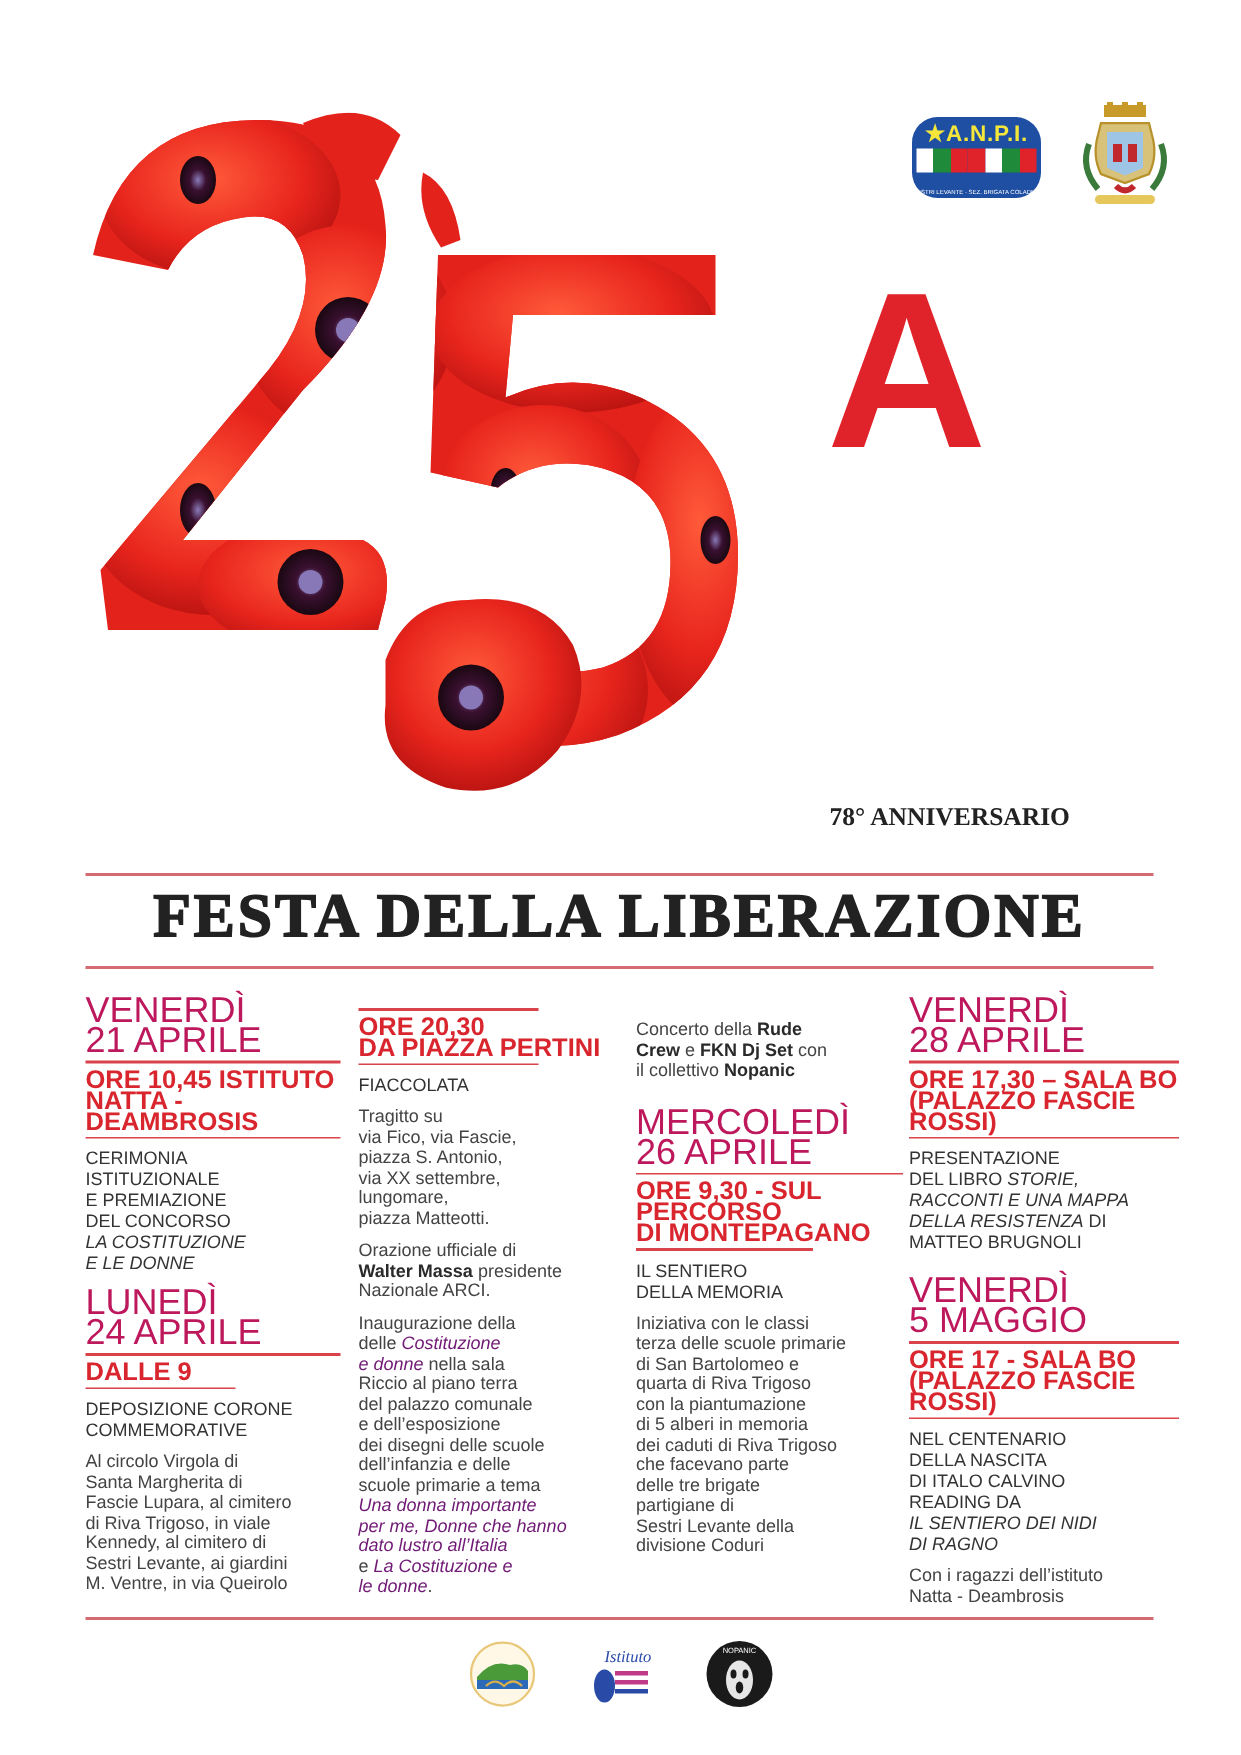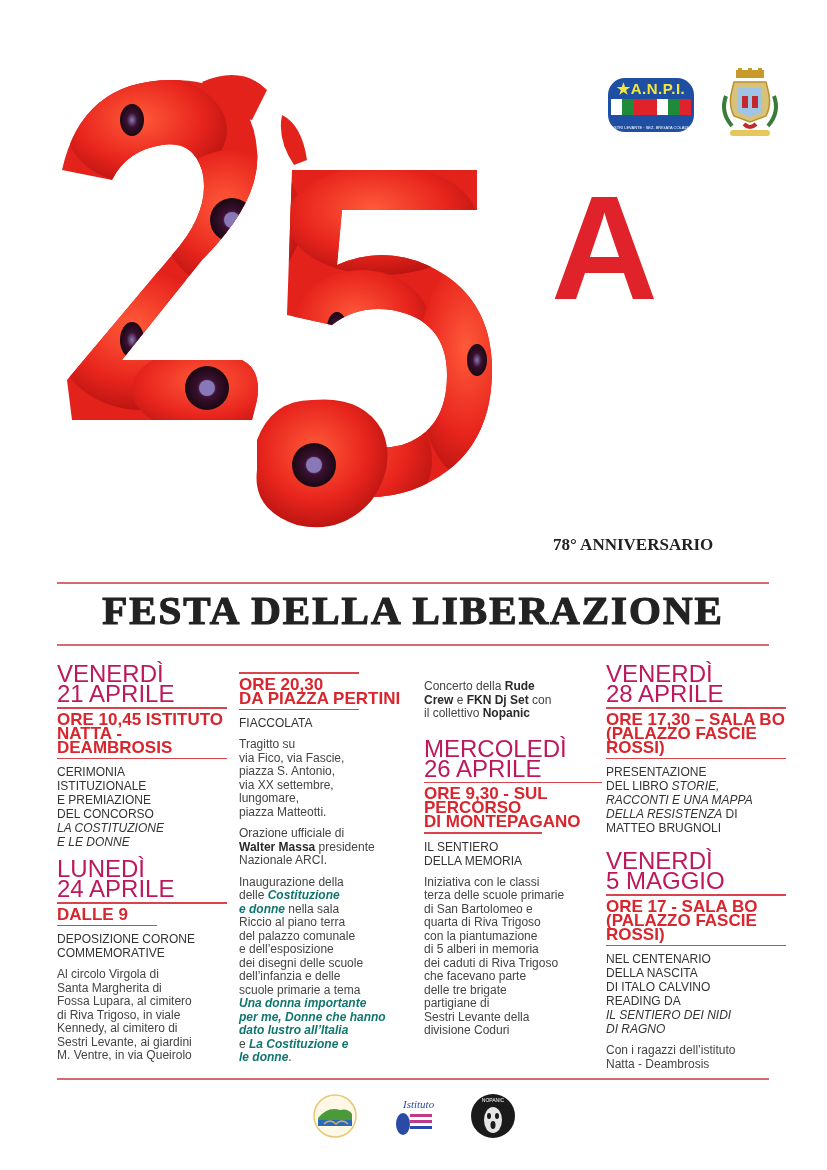--- a/index.html
+++ b/index.html
@@ -30,21 +30,21 @@
   .col4 { left: 606px; width: 180px; }
 
   .day { font-family: "Liberation Sans", sans-serif; font-size: 24px; line-height: 20px; color: #be185d; }
   .day-rule { height: 1.5px; background: #d9434b; margin: 3px 0 4px 0; }
   .time { font-family: "Liberation Sans", sans-serif; font-weight: bold; font-size: 17px; line-height: 14px; color: #d9262e; }
   .time-rule { height: 1.5px; background: #d9434b; margin: 3px 0 6px 0; }
   .title { font-family: "Liberation Sans", sans-serif; font-size: 12px; line-height: 14px; color: #333; text-transform: uppercase; }
   .body { font-family: "Liberation Sans", sans-serif; font-size: 12px; line-height: 13.5px; color: #444; margin-top: 8px; }
   .it { font-style: italic; }
   .b { font-weight: bold; color: #2a2a2a; }
-  .bi { font-weight: bold; font-style: italic; color: #0f766e; }
+  .bi { font-weight: normal; font-style: italic; color: #701a75; }
   .gap { height: 10px; }
 
   .footer-logos { position: absolute; top: 1092px; left: 310px; width: 210px; height: 50px; }
 </style>
 </head>
 <body>
 
 <div class="logo-anpi">
   <div class="anpi-title">★A.N.P.I.</div>
   <div class="flagbar">
@@ -172,21 +172,21 @@
     <div class="day">LUNEDÌ</div>
     <div class="day">24 APRILE</div>
     <div class="day-rule"></div>
     <div class="time">DALLE 9</div>
     <div class="time-rule" style="width:100px"></div>
     <div class="title">DEPOSIZIONE CORONE</div>
     <div class="title">COMMEMORATIVE</div>
     <div class="body">
       <div>Al circolo Virgola di</div>
       <div>Santa Margherita di</div>
-      <div>Fossa Lupara, al cimitero</div>
+      <div>Fascie Lupara, al cimitero</div>
       <div>di Riva Trigoso, in viale</div>
       <div>Kennedy, al cimitero di</div>
       <div>Sestri Levante, ai giardini</div>
       <div>M. Ventre, in via Queirolo</div>
     </div>
   </div>
 </div>
 
 <div class="col col2">
   <div class="day-rule" style="margin-top:8px;width:120px"></div>

